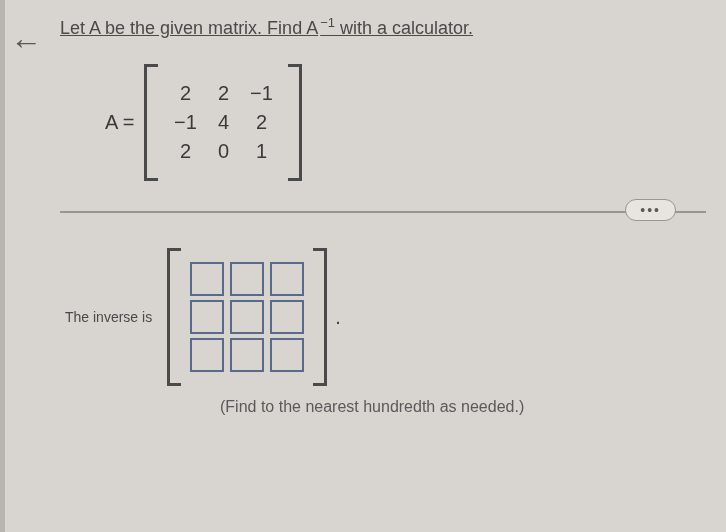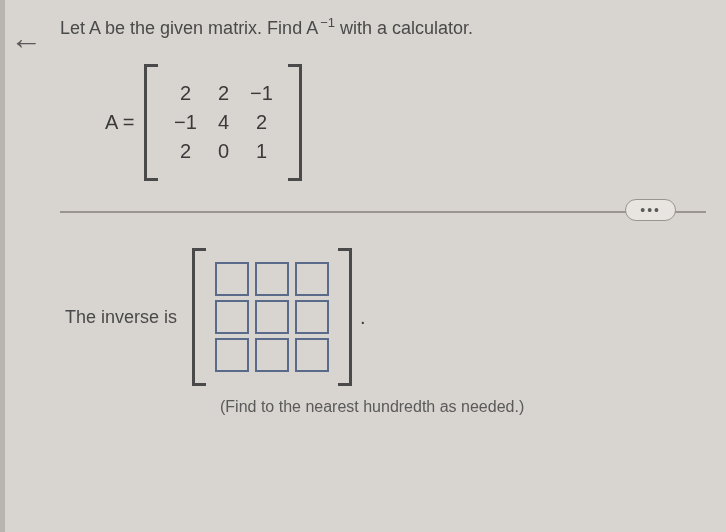--- a/index.html
+++ b/index.html
@@ -24,20 +24,21 @@
       color: #5a5a5a;
       cursor: pointer;
     }
     .content {
       padding: 15px 20px 20px 60px;
     }
     .instruction {
       font-size: 18px;
       color: #4a4a4a;
       margin-bottom: 20px;
+      text-decoration: underline;
     }
     .instruction .exponent {
       font-size: 13px;
       vertical-align: super;
       margin-left: 2px;
     }
     .matrix-section {
       display: flex;
       align-items: center;
       margin: 25px 0 30px 45px;
@@ -93,21 +94,21 @@
       letter-spacing: 2px;
       color: #5a5a5a;
     }
     .answer-section {
       display: flex;
       align-items: center;
       margin-top: 35px;
       margin-left: 5px;
     }
     .answer-label {
-      font-size: 18px;
+      font-size: 14px;
       color: #4a4a4a;
       margin-right: 15px;
     }
     .answer-matrix-body {
       padding: 10px 6px;
     }
     .answer-row {
       display: flex;
       margin: 4px 0;
     }

